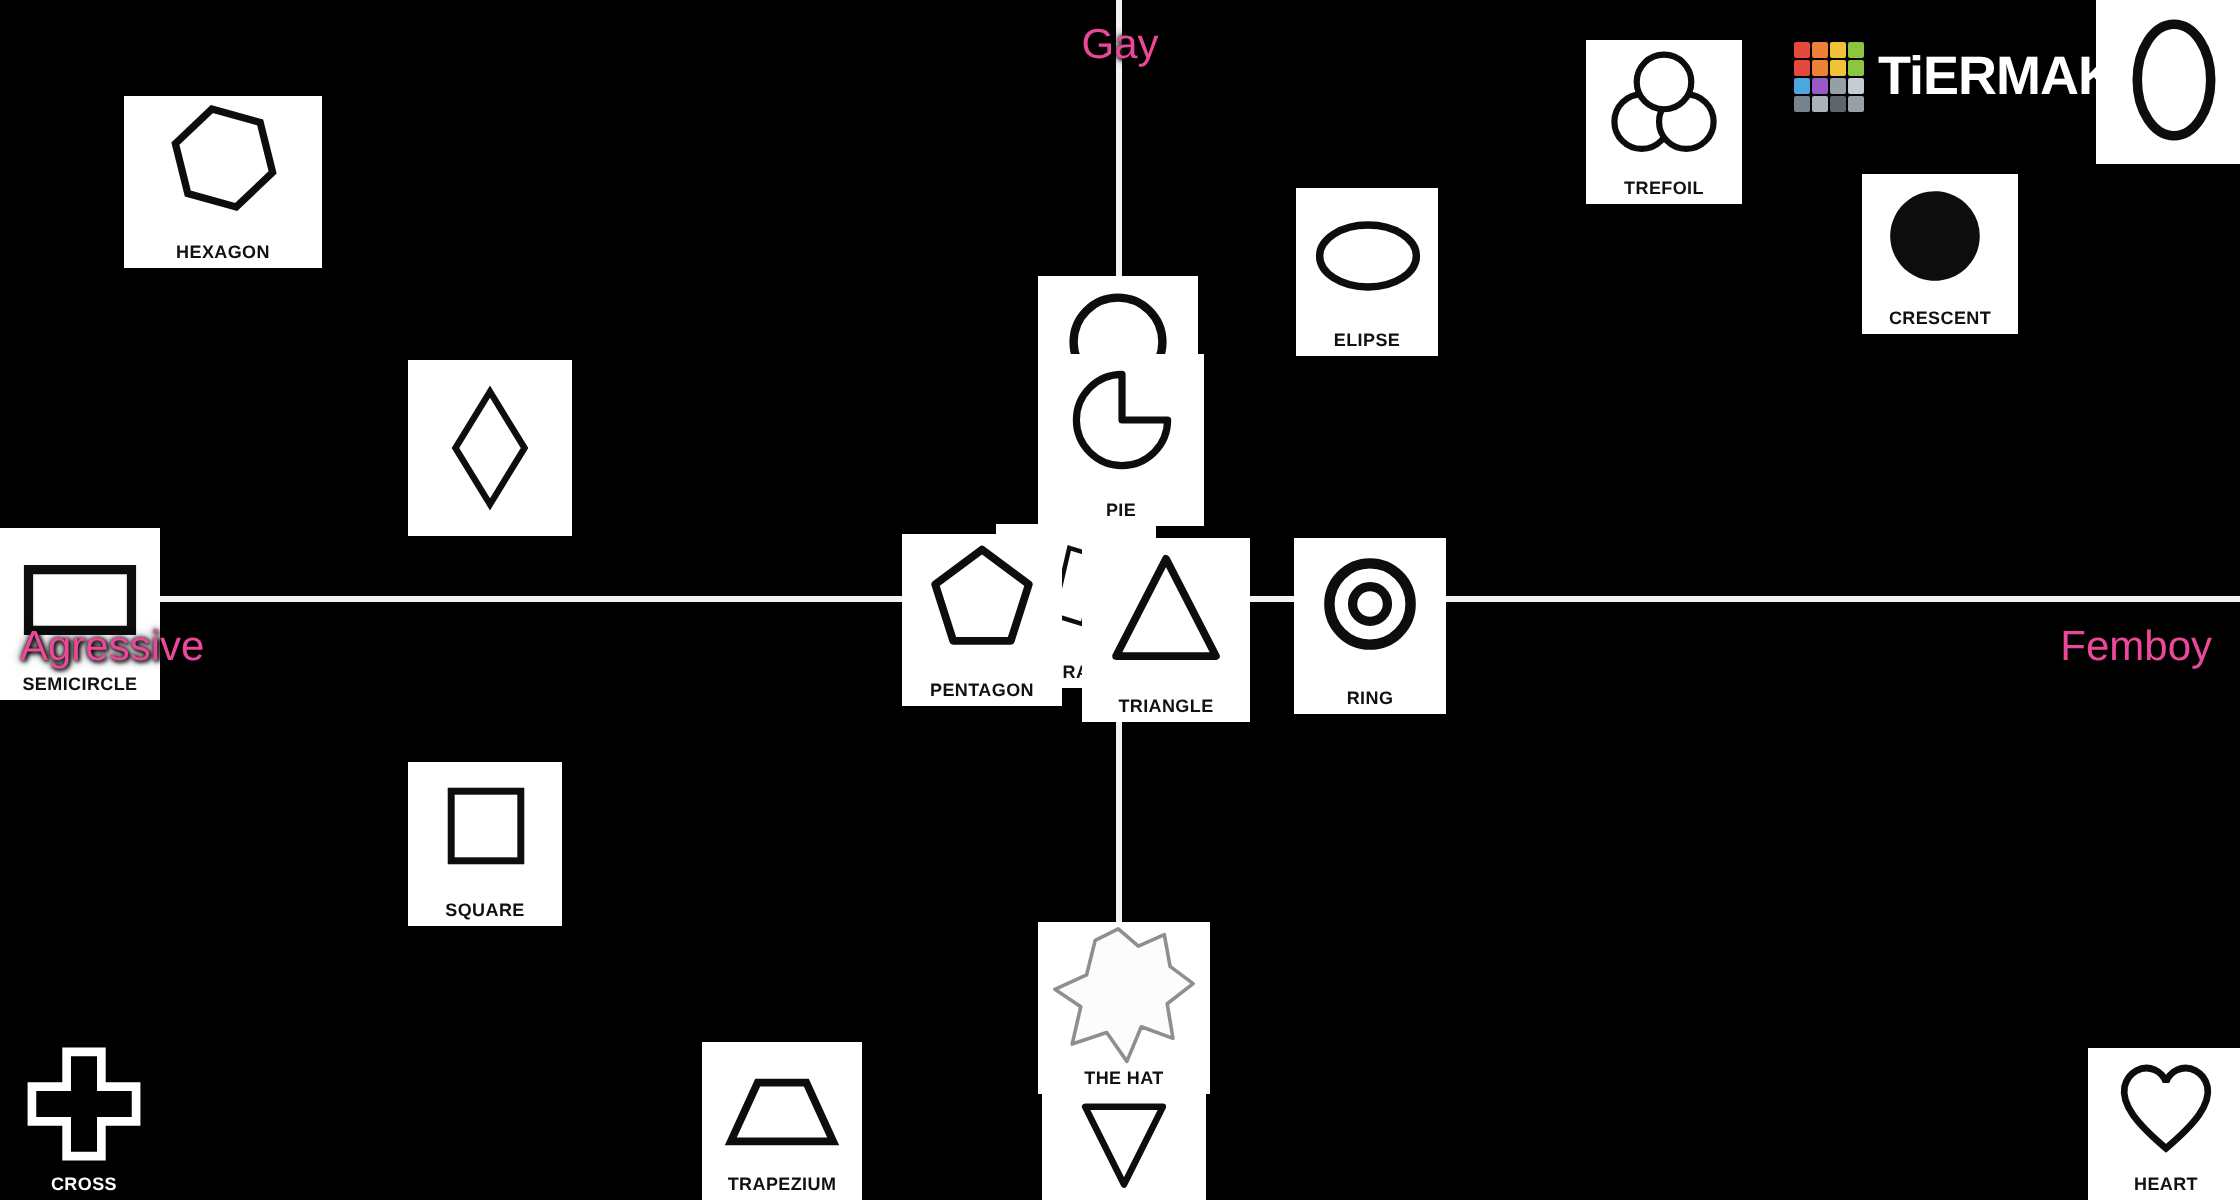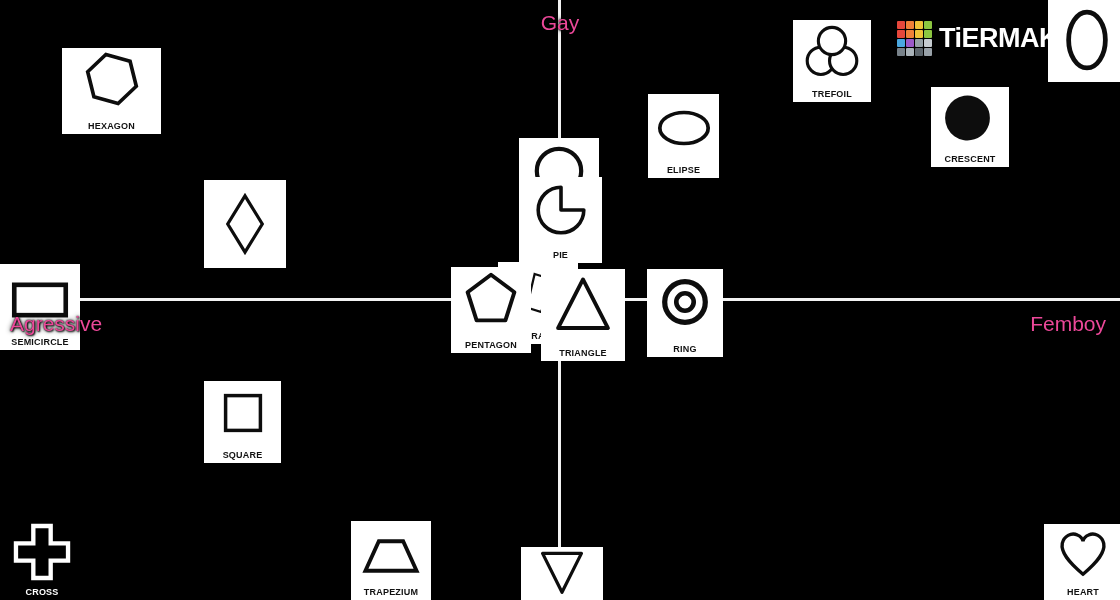--- a/index.html
+++ b/index.html
@@ -147,20 +147,26 @@
             <path d="M36 8 H64 V36 H92 V64 H64 V92 H36 V64 H8 V36 H36 Z" fill="none" stroke="currentColor" stroke-width="7"></path>
           </svg></span>
         <div class="tile-label">CROSS</div>
       </div>
       <div class="tile" style="left: 351px; top: 521px; width: 80px; height: 79px;">
         <span class="glyph" style="top: 3px;"><svg viewBox="0 0 100 100" width="64" height="64">
             <polygon points="31,27 69,27 90,73 10,73" fill="none" stroke="currentColor" stroke-width="6"></polygon>
           </svg></span>
         <div class="tile-label">TRAPEZIUM</div>
       </div>
+      <div class="tile" style="left: 519px; top: 461px; width: 86px; height: 86px;">
+        <span class="glyph" style="top: 2px;"><svg viewBox="0 0 100 100" width="72" height="72">
+            <path d="M46 2 L60 14 L78 6 L82 28 L98 40 L80 54 L84 78 L62 70 L52 94 L38 74 L14 82 L20 56 L2 44 L24 34 L30 10 Z" fill="#fcfcfc" stroke="#8f8f8f" stroke-width="2.5" stroke-linejoin="round"></path>
+          </svg></span>
+        <div class="tile-label">THE HAT</div>
+      </div>
       <div class="tile" style="left: 521px; top: 547px; width: 82px; height: 53px;">
         <span class="glyph" style="top: 1px;"><svg viewBox="0 0 100 100" width="54" height="54">
             <polygon points="14,10 86,10 50,82" fill="none" stroke="currentColor" stroke-width="6" stroke-linejoin="round"></polygon>
           </svg></span>
       </div>
       <div class="tile" style="left: 1044px; top: 524px; width: 78px; height: 76px;">
         <span class="glyph" style="top: 2px;"><svg viewBox="0 0 100 100" width="56" height="56">
             <path d="M50 86 C24 64 10 47 13 31 C16 18 29 11 40 16 C45 18 49 23 50 27 C51 23 55 18 60 16 C71 11 84 18 87 31 C90 47 76 64 50 86 Z" fill="none" stroke="currentColor" stroke-width="6"></path>
           </svg></span>
         <div class="tile-label">HEART</div>

